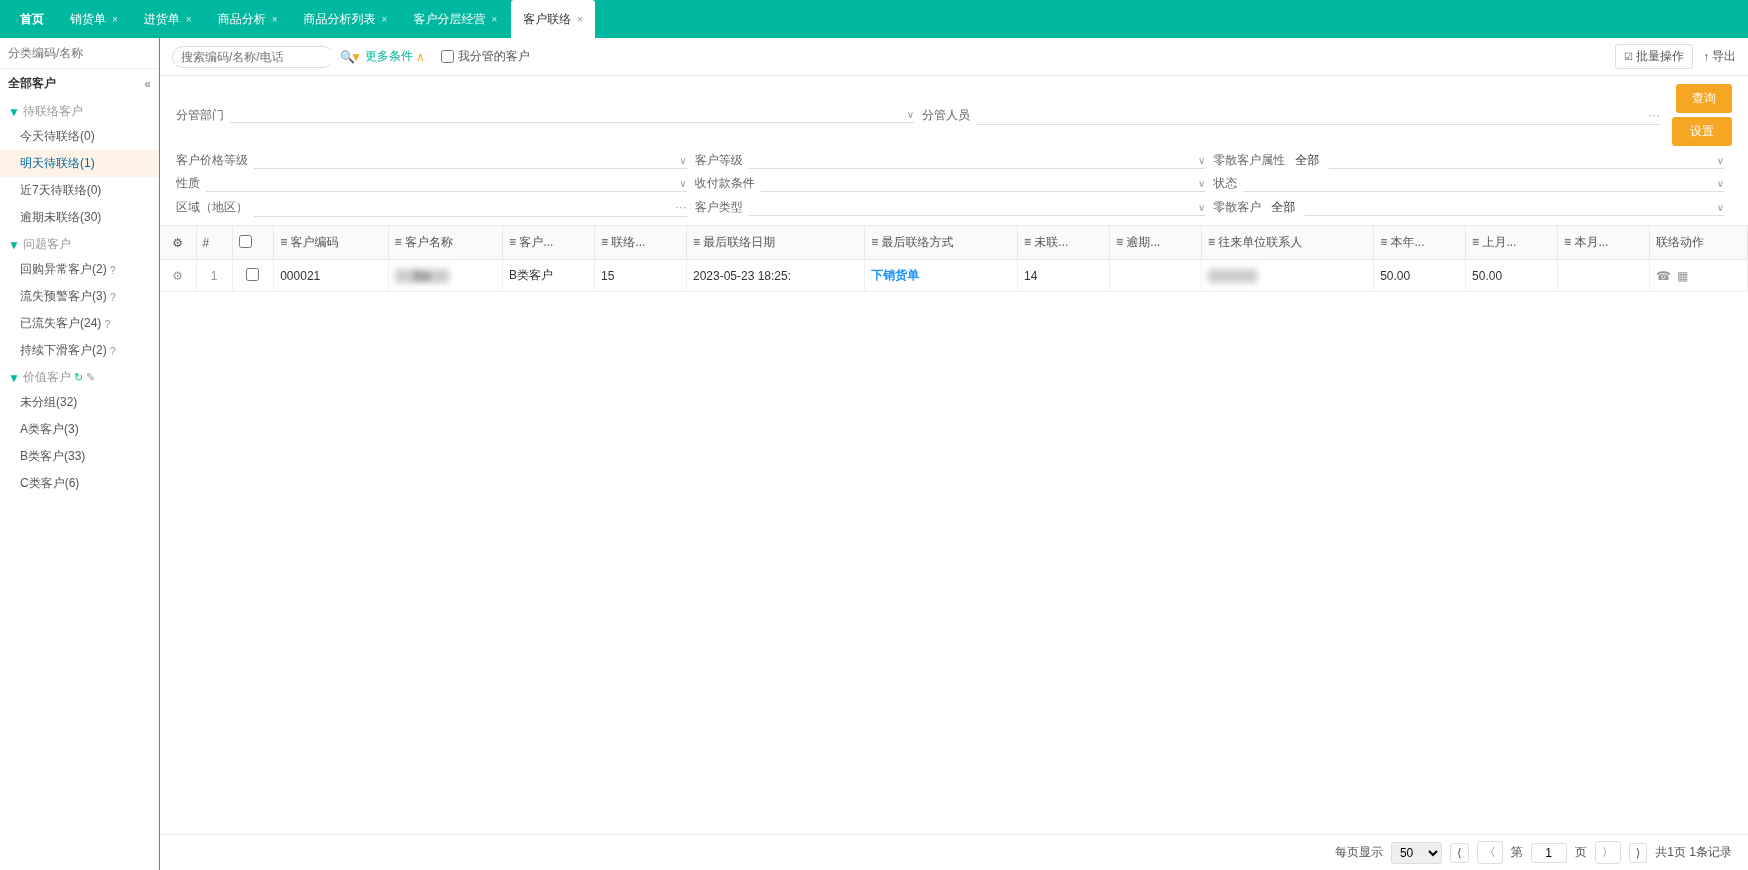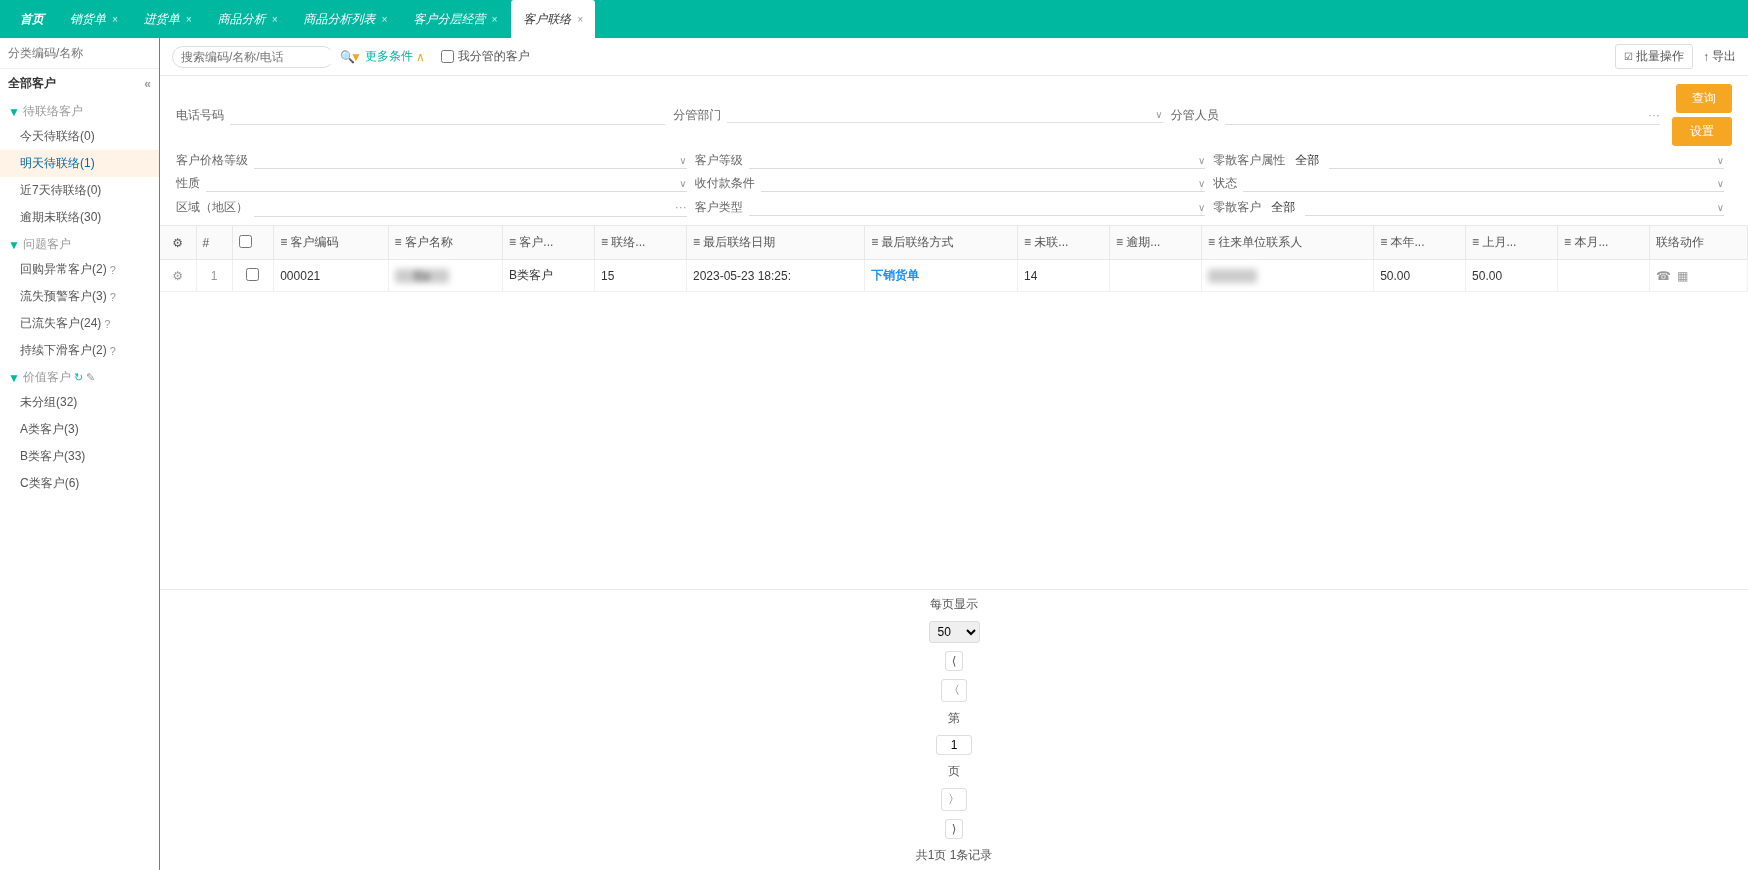--- a/index.html
+++ b/index.html
@@ -17,21 +17,20 @@
     .nav-item {
       color: #fff;
       padding: 6px 12px;
       cursor: pointer;
       border-radius: 3px 3px 0 0;
       white-space: nowrap;
       display: flex;
       align-items: center;
       gap: 4px;
       height: 38px;
-      font-style: italic;
     }
     .nav-item.active { background: #fff; color: #333; }
     .nav-item .close-x { font-size: 10px; margin-left: 2px; color: rgba(255,255,255,0.8); }
     .nav-item.active .close-x { color: #999; }
     .nav-home { font-weight: bold; }
 
     
     .main-layout {
       display: flex;
       height: calc(870px - 38px);
@@ -273,21 +272,20 @@
     
     .pagination-bar {
       background: #fff;
       border-top: 1px solid #e8e8e8;
       padding: 6px 16px;
       display: flex;
       align-items: center;
       justify-content: flex-end;
       gap: 8px;
       color: #555;
-      flex-direction: column;
     }
     .page-size-select {
       border: 1px solid #ddd;
       border-radius: 3px;
       padding: 2px 4px;
       outline: none;
       font-size: 12px;
     }
     .page-btn {
       border: 1px solid #ddd;
@@ -440,24 +438,20 @@
         <div class="export-btn">
           <span>↑</span>
           <span>导出</span>
         </div>
       </div>
     </div>
 
     <div class="filter-panel">
 
       <div class="filter-row">
-        <div class="filter-cell">
-          <span class="filter-label">电话号码</span>
-          <input class="filter-input" style="flex: 2 1 0%;" type="text">
-        </div>
         <div class="filter-cell">
           <span class="filter-label">分管部门</span>
           <div class="filter-select">
             <span></span>
               <span class="caret-down">∨</span>
           </div>
         </div>
         <div class="filter-cell">
           <span class="filter-label">分管人员</span>
           <div class="filter-select" style="flex:2;">

